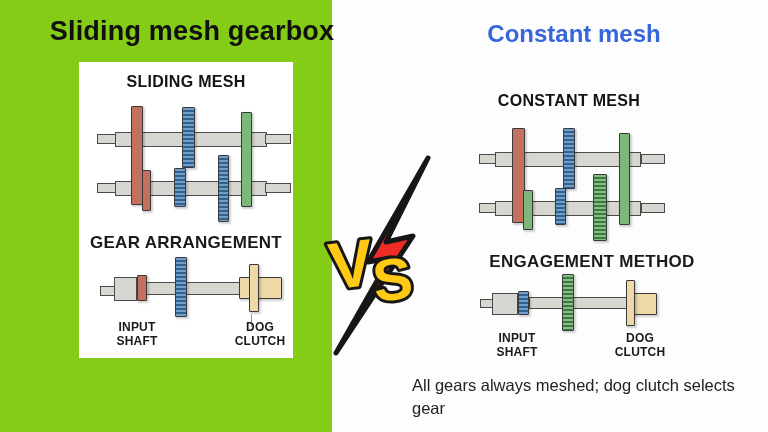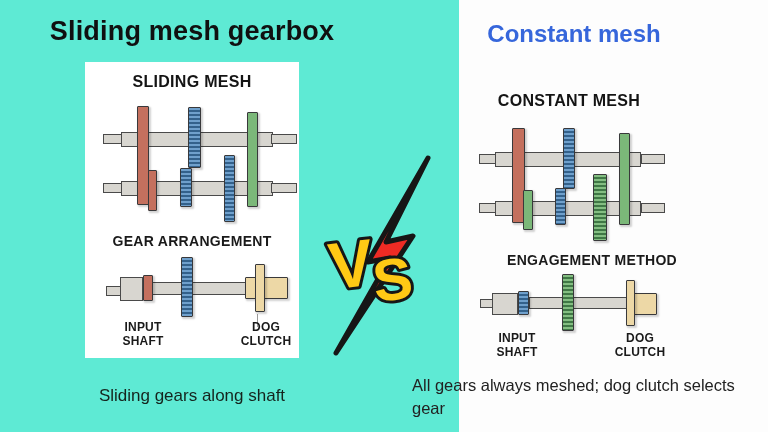--- a/index.html
+++ b/index.html
@@ -4,49 +4,49 @@
 <style>
   html,body{margin:0;padding:0;}
   body{
     width:768px;height:432px;overflow:hidden;position:relative;
     background:#FDFDFD;
     font-family:"Liberation Sans", sans-serif;
     -webkit-font-smoothing:antialiased;
   }
   .abs{position:absolute;}
   .panel-left{
-    position:absolute;left:0;top:0;width:459px;height:432px;
-    background:#5eead4;
+    position:absolute;left:0;top:0;width:332px;height:432px;
+    background:#84cc16;
   }
   .main-title-left{
     position:absolute;left:0;top:16px;width:384px;
     text-align:center;font-size:27px;font-weight:bold;color:#101010;
     letter-spacing:.2px;
   }
   .main-title-right{
     position:absolute;left:404px;top:20px;width:340px;
     text-align:center;font-size:24px;font-weight:bold;color:#3666DB;
     line-height:27px;
   }
   .card{
-    position:absolute;left:85px;top:62px;width:214px;height:296px;
+    position:absolute;left:79px;top:62px;width:214px;height:296px;
     background:#FFFFFF;
   }
   .card-heading{
     position:absolute;left:0;top:11px;width:100%;
     text-align:center;font-size:16px;font-weight:bold;color:#141414;
     letter-spacing:.3px;
   }
   .diagram-heading-right{
     position:absolute;left:434px;top:92px;width:270px;
     text-align:center;font-size:16px;font-weight:bold;color:#141414;
     letter-spacing:.3px;
   }
   .section-label{
-    position:absolute;text-align:center;font-size:14px;font-weight:bold;
+    position:absolute;text-align:center;font-size:17px;font-weight:bold;
     color:#1a1a1a;letter-spacing:.3px;
   }
   .part-label{
     position:absolute;text-align:center;font-size:12px;font-weight:bold;
     color:#1a1a1a;line-height:14px;letter-spacing:.2px;
   }
   .caption-left{
     position:absolute;left:0;top:386px;width:384px;text-align:center;
     font-size:17px;color:#15241d;
   }
@@ -114,21 +114,20 @@
     <div class="part-label" style="left:18px;top:258px;width:80px;">
       <div>INPUT</div>
       <div>SHAFT</div>
     </div>
     <div class="part-label" style="left:141px;top:258px;width:80px;">
       <div>DOG</div>
       <div>CLUTCH</div>
     </div>
   </div>
 
-  <div class="caption-left">Sliding gears along shaft</div>
 </div>
 
 <div>
   <div class="main-title-right">
     <div>Constant mesh</div>
   </div>
 
   <div class="diagram-heading-right">CONSTANT MESH</div>
 
   <div class="abs" style="left:470px;top:120px;width:210px;height:135px;">

